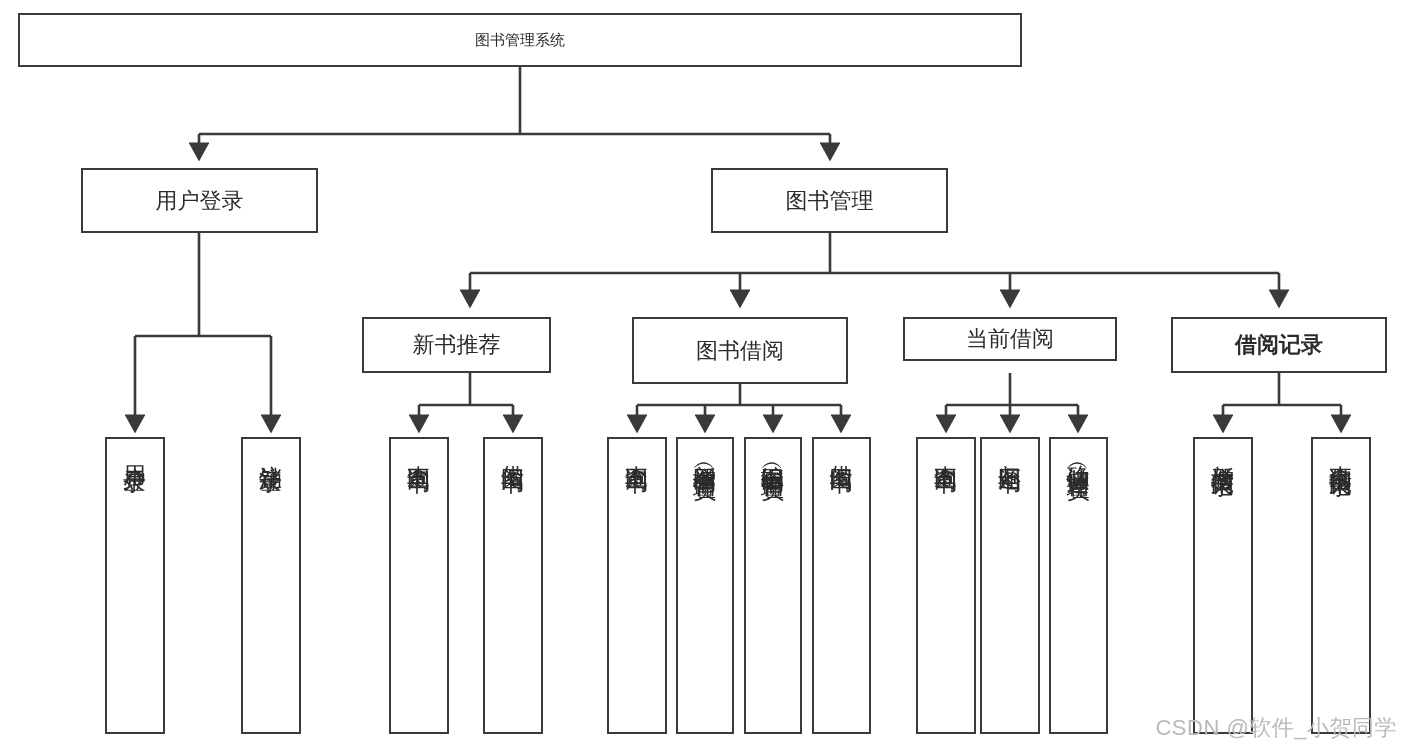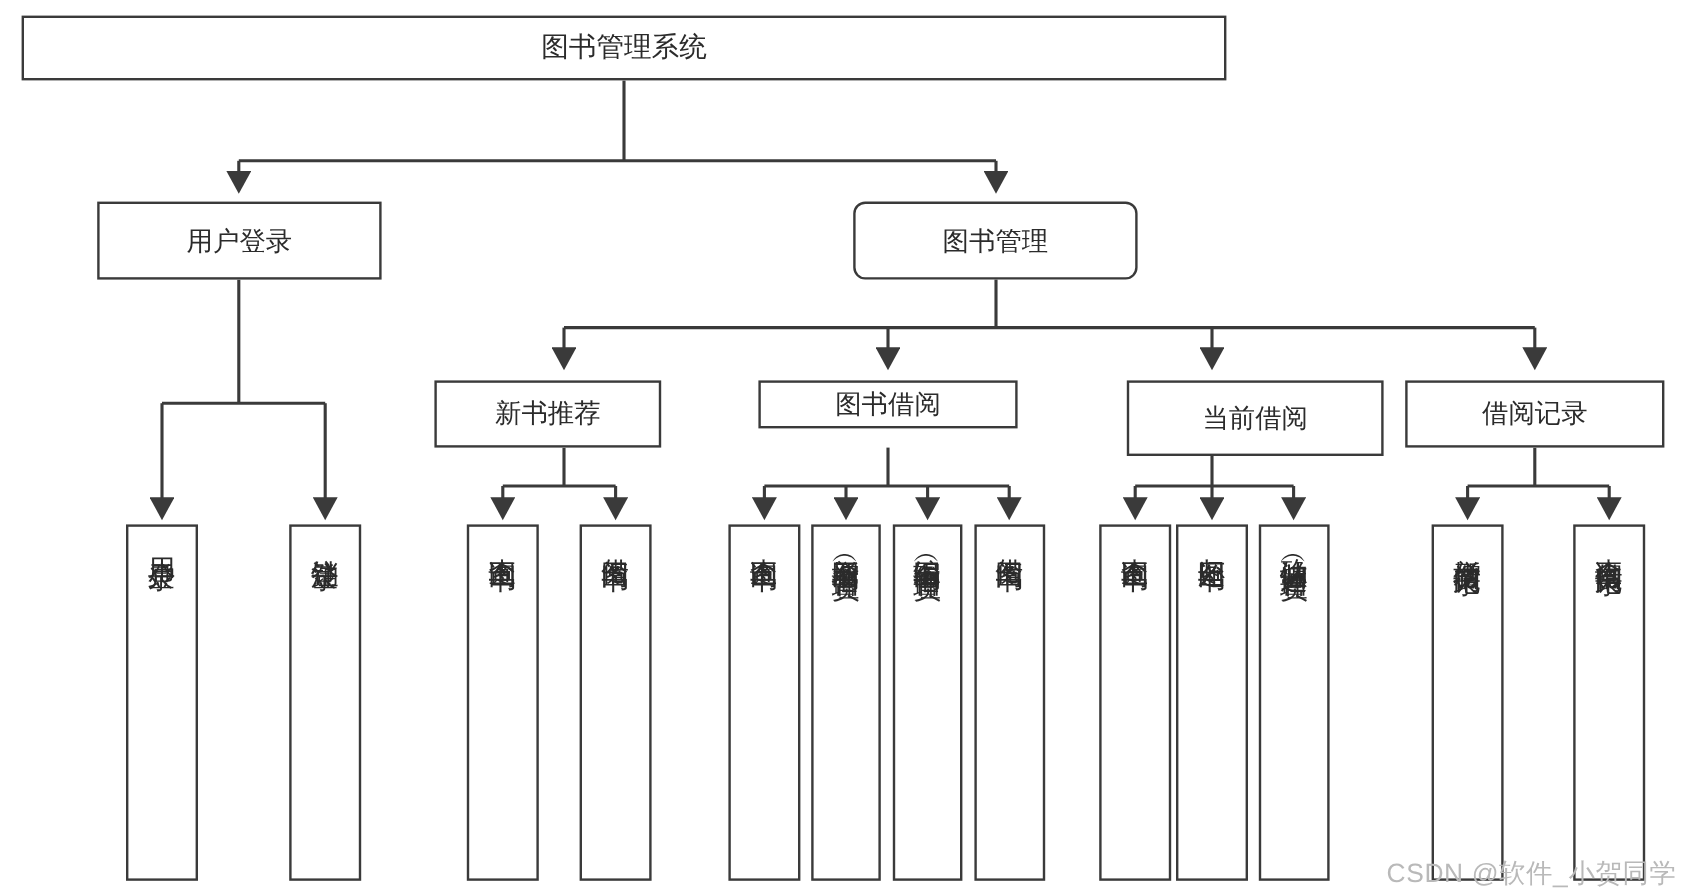--- a/index.html
+++ b/index.html
@@ -37,21 +37,21 @@
     color: #2b2b2b;
     z-index: 2;
   }
   .node-label {
     display: block;
     text-align: center;
     line-height: 1.18;
     white-space: nowrap;
   }
   .node.root .node-label {
-    font-size: 23px;
+    font-size: 15px;
   }
   .node.level2 .node-label,
   .node.level3 .node-label {
     font-size: 22px;
   }
   
   .node.leaf {
     align-items: flex-start;
     justify-content: center;
     padding-top: 8px;
@@ -130,34 +130,34 @@
     </g>
   </svg>
 
   <div class="node root" style="left:18px; top:13px; width:1004px; height:54px;">
     <span class="node-label">图书管理系统</span>
   </div>
 
   <div class="node level2" style="left:81px; top:168px; width:237px; height:65px;">
     <span class="node-label">用户登录</span>
   </div>
-  <div class="node level2" style="left:711px; top:168px; width:237px; height:65px;border-radius:10px;">
+  <div class="node level2" style="left:711px; top:168px; width:237px; height:65px;">
     <span class="node-label">图书管理</span>
   </div>
 
   <div class="node level3" style="left:362px; top:317px; width:189px; height:56px;">
     <span class="node-label">新书推荐</span>
   </div>
-  <div class="node level3" style="left:632px; top:317px; width:216px; height:40px;">
+  <div class="node level3" style="left:632px; top:317px; width:216px; height:67px;">
     <span class="node-label">图书借阅</span>
   </div>
-  <div class="node level3" style="left:939px; top:317px; width:214px; height:63px;align-items:center;">
+  <div class="node level3" style="left:903px; top:317px; width:214px; height:44px;align-items:center;">
     <span class="node-label">当前借阅</span>
   </div>
-  <div class="node level3" style="left:1171px; top:317px; width:216px; height:56px;">
+  <div class="node level3" style="left:1171px; top:317px; width:216px; height:56px;font-weight:bold;">
     <span class="node-label">借阅记录</span>
   </div>
 
   <div class="node leaf" style="left:105px; top:437px; width:60px; height:297px;">
     <span class="node-label">用户登录</span>
   </div>
   <div class="node leaf" style="left:241px; top:437px; width:60px; height:297px;">
     <span class="node-label">注销登录</span>
   </div>
 

